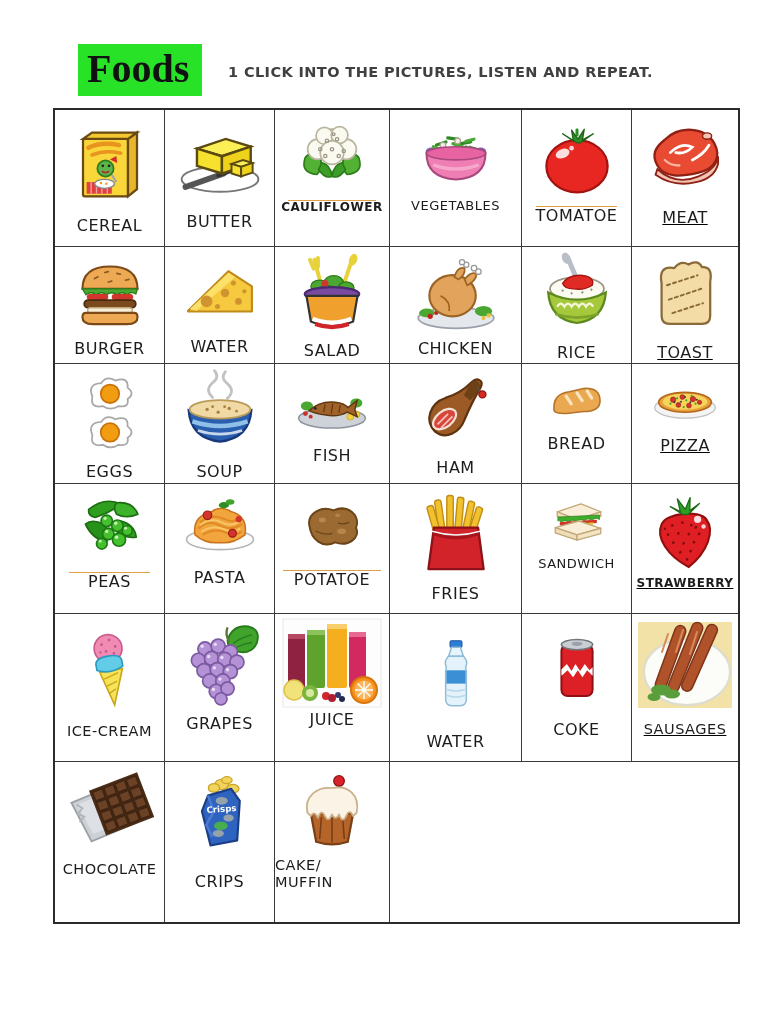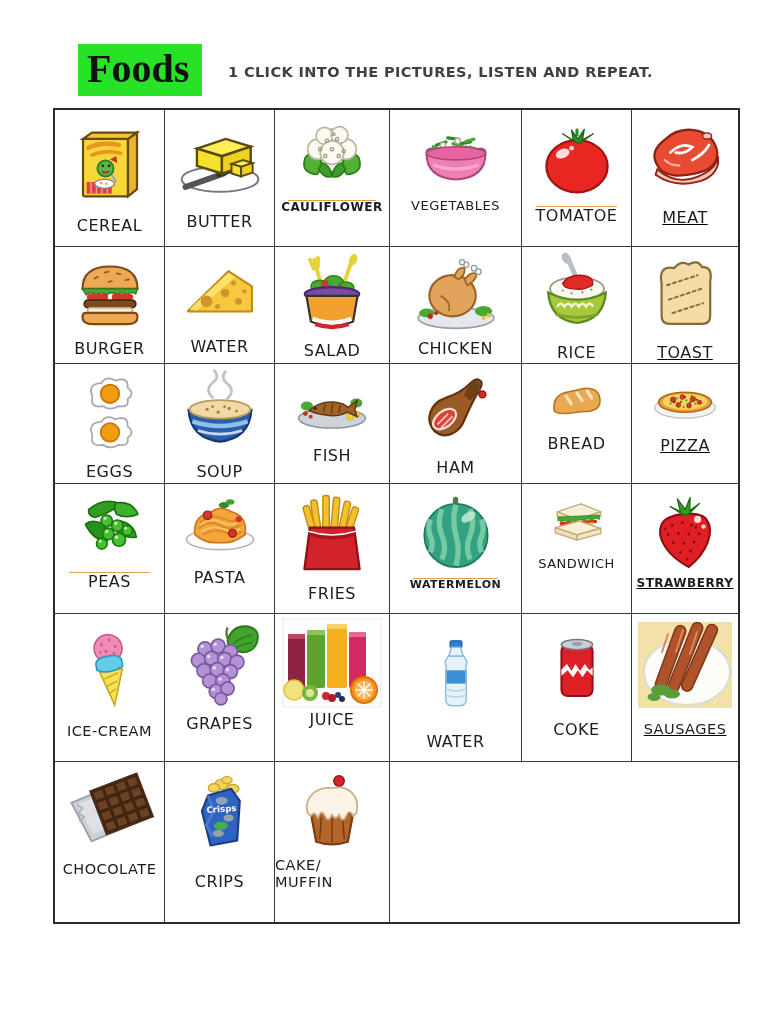--- a/index.html
+++ b/index.html
@@ -469,57 +469,52 @@
         <circle cx="34" cy="35" r="5.5" fill="#d2352b" stroke="#9c1a14" stroke-width="1.5"></circle>
         <circle cx="66" cy="58" r="5" fill="#d2352b" stroke="#9c1a14" stroke-width="1.5"></circle>
         <circle cx="74" cy="40" r="4" fill="#d2352b"></circle>
         <ellipse cx="55" cy="22" rx="6.5" ry="4" fill="#2f8d25"></ellipse>
         <ellipse cx="63" cy="18" rx="5.5" ry="3.5" fill="#3fa32c"></ellipse>
       </svg>
     </div>
     <div class="lbl">PASTA</div>
   </div>
 
+  <div class="cell ul">
+    <div class="pic" style="width:112px;height:80px">
+      <svg viewBox="0 0 100 100">
+        <path d="M22,48 C18,32 36,22 52,28 C70,20 86,34 80,50 C86,62 70,74 54,68 C38,76 24,64 22,48Z" fill="#9b6a32" stroke="#6b4418" stroke-width="2.5"></path>
+        <ellipse cx="38" cy="40" rx="4.5" ry="3" fill="#b5854a"></ellipse>
+        <ellipse cx="62" cy="54" rx="5.5" ry="3.5" fill="#b5854a"></ellipse>
+        <ellipse cx="57" cy="34" rx="3.2" ry="2.2" fill="#b5854a"></ellipse>
+        <path d="M30,54 Q40,59 50,57 M58,44 Q65,46 71,43" stroke="#6b4418" stroke-width="1.6" fill="none" stroke-linecap="round"></path>
+      </svg>
+    </div>
+    <div class="lbl">POTATOE</div>
+  </div>
 
   <div class="cell">
     <div class="pic" style="width:92px;height:94px">
       <svg viewBox="0 0 100 100">
         <g fill="#f2c12e" stroke="#c08c12" stroke-width="1.5">
           <rect x="29" y="12" width="7" height="36" rx="2.5" transform="rotate(-8 32 30)"></rect>
           <rect x="40" y="7" width="7" height="41" rx="2.5"></rect>
           <rect x="50" y="9" width="7" height="39" rx="2.5" transform="rotate(5 53 29)"></rect>
           <rect x="60" y="13" width="7" height="35" rx="2.5" transform="rotate(12 63 31)"></rect>
           <rect x="22" y="18" width="7" height="30" rx="2.5" transform="rotate(-16 25 33)"></rect>
           <rect x="68" y="19" width="7" height="29" rx="2.5" transform="rotate(18 71 34)"></rect>
         </g>
         <path d="M26,42 L74,42 L80,87 L20,87 Z" fill="#d2222a" stroke="#8d1118" stroke-width="2.5" stroke-linejoin="round"></path>
         <path d="M25,48 Q50,57 75,48" stroke="#a8141c" stroke-width="4" fill="none"></path>
         <path d="M24,46 Q50,54 76,46" stroke="#f2f2f2" stroke-width="1.6" fill="none"></path>
       </svg>
     </div>
     <div class="lbl">FRIES</div>
   </div>
 
-  <div class="cell xs ul">
-    <div class="pic" style="width:96px;height:88px">
-      <svg viewBox="0 0 100 100">
-        <rect x="46.5" y="10" width="6" height="9" rx="2.5" fill="#5a7a4a"></rect>
-        <circle cx="50" cy="54" r="36" fill="#35a183" stroke="#1f7a5d" stroke-width="2"></circle>
-        <g stroke="#79cfa4" stroke-width="6" fill="none" opacity=".95">
-          <path d="M34,24 q-6,15 0,30 q6,14 0,27"></path>
-          <path d="M50,19 q-5,17 0,35 q5,17 0,34"></path>
-          <path d="M66,24 q6,15 0,30 q-6,14 0,27"></path>
-          <path d="M21,36 q-4,9 0,19 q4,9 0,18"></path>
-          <path d="M79,36 q4,9 0,19 q-4,9 0,18"></path>
-        </g>
-        <ellipse cx="64" cy="33" rx="9" ry="5" fill="#c2ead6" opacity=".85" transform="rotate(-32 64 33)"></ellipse>
-      </svg>
-    </div>
-    <div class="lbl">WATERMELON</div>
-  </div>
 
 
   <div class="cell sm2">
     <div class="pic" style="width:102px;height:66px">
       <svg viewBox="0 0 100 100">
         <g stroke="#c3a878" stroke-width="2" stroke-linejoin="round">
           <polygon points="20,36 56,24 86,36 50,48" fill="#f9efd8"></polygon>
           <polygon points="20,36 20,43 50,55 50,48" fill="#eeddb8"></polygon>
           <polygon points="50,48 86,36 86,43 50,55" fill="#f2e4c4"></polygon>
         </g>

